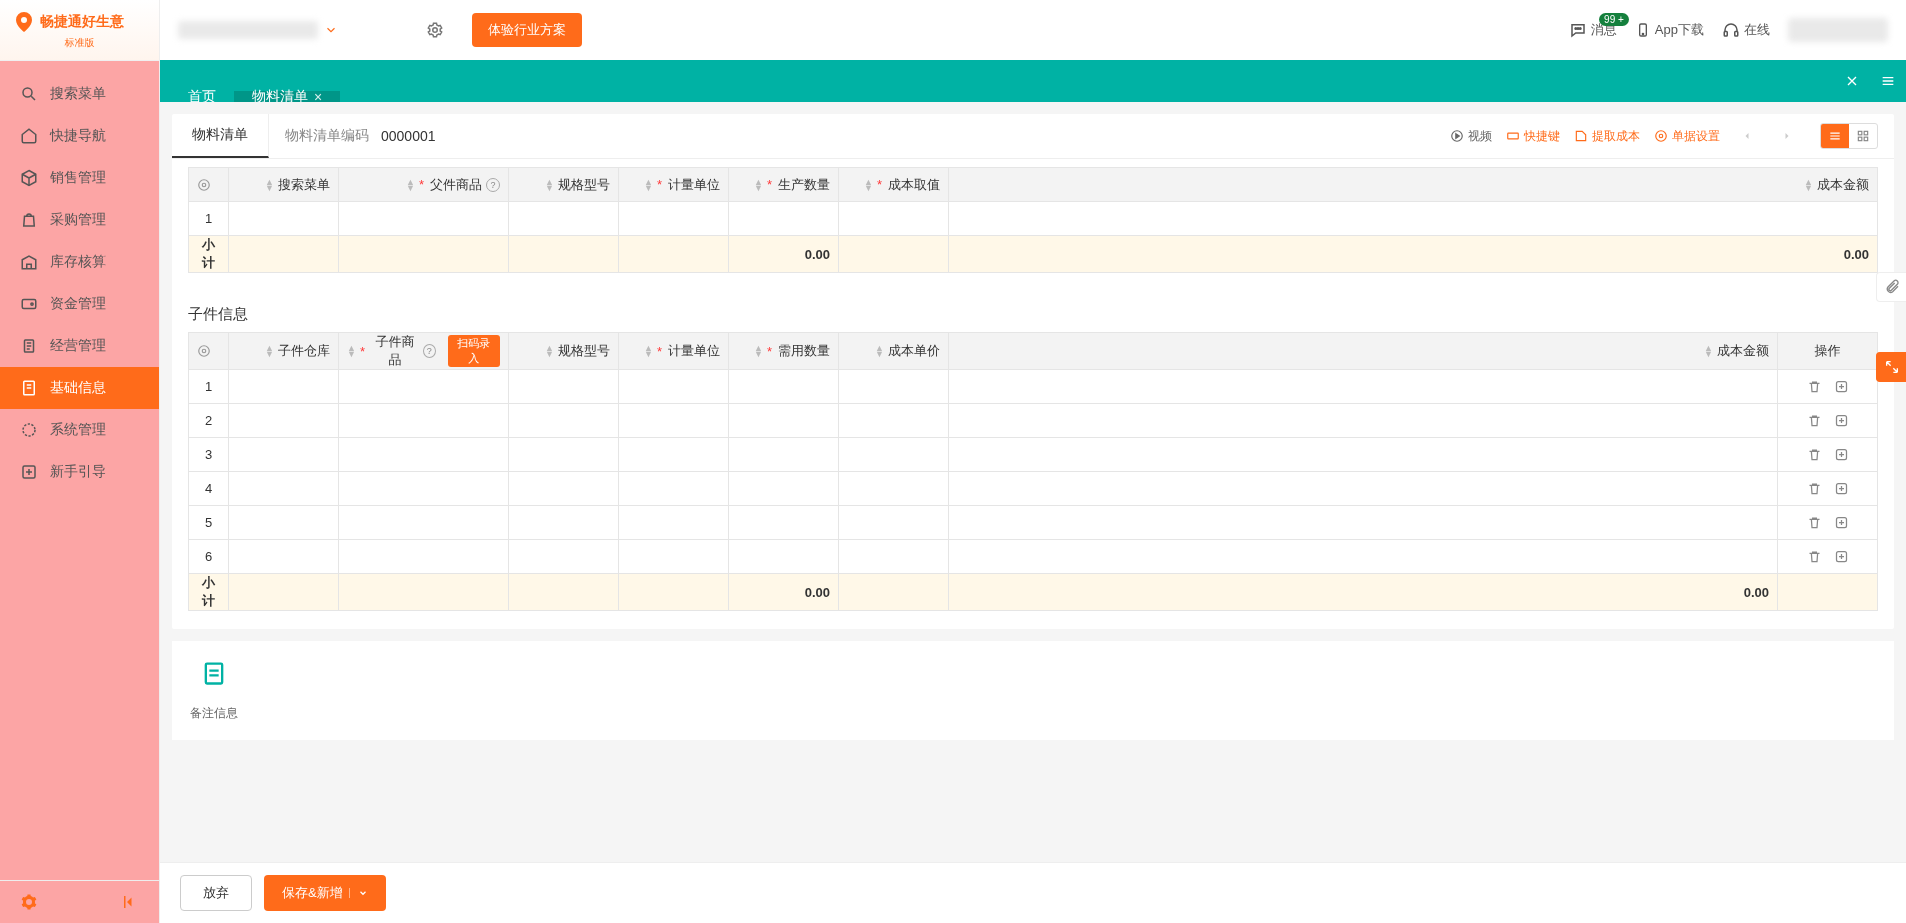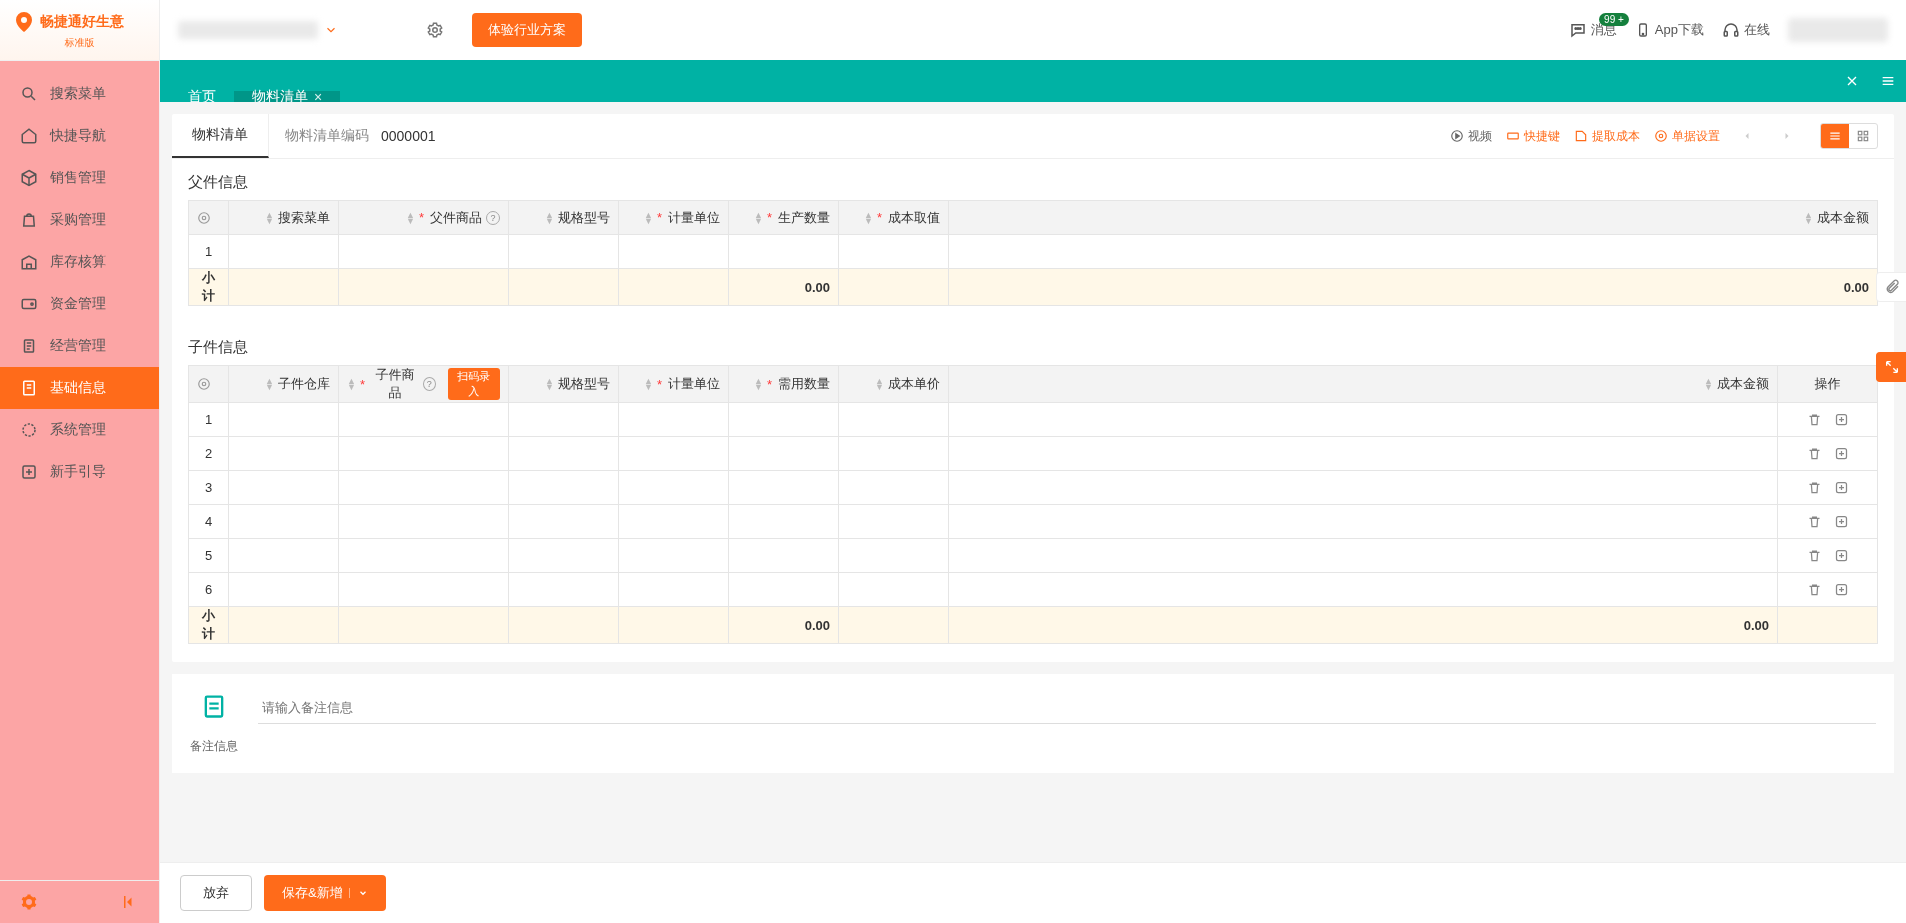--- a/index.html
+++ b/index.html
@@ -719,21 +719,20 @@
                     <rect x="14" y="4" width="6" height="6"></rect>
                     <rect x="4" y="14" width="6" height="6"></rect>
                     <rect x="14" y="14" width="6" height="6"></rect>
                   </svg>
                 </div>
             </div>
           </div>
         </div>
 
         <div class="section">
-          <div class="section-title">父件信息</div>
           <table class="tbl">
             <colgroup>
               <col class="gear-col">
                 <col style="width:110px">
                 <col style="width:170px">
                 <col style="width:110px">
                 <col style="width:110px">
                 <col style="width:110px">
                 <col style="width:110px">
                 <col>
@@ -1059,21 +1058,20 @@
         <div class="remarks-icon-box">
           <span>
               <svg width="28" height="28" viewBox="0 0 24 24" fill="none" stroke="#00b2a4" stroke-width="2">
                 <rect x="5" y="4" width="14" height="17" rx="1"></rect>
                 <path d=""></path>
                 <path d="M8 10h8M8 14h8"></path>
               </svg>
             </span>
           <span style="font-size:12px;color:#666">备注信息</span>
         </div>
-        <input class="remarks-input" placeholder="请输入备注信息" style="">
       </div>
 
       <div class="side-floaters">
         <div class="floater">
             <svg width="16" height="16" viewBox="0 0 24 24" fill="none" stroke="currentColor" stroke-width="2">
               <path d="M21 11l-8 8a5 5 0 0 1-7-7l9-9a3.5 3.5 0 0 1 5 5l-9 9a2 2 0 0 1-3-3l8-8"></path>
             </svg>
           </div>
         <div class="floater orange">
             <svg width="16" height="16" viewBox="0 0 24 24" fill="none" stroke="currentColor" stroke-width="2">

